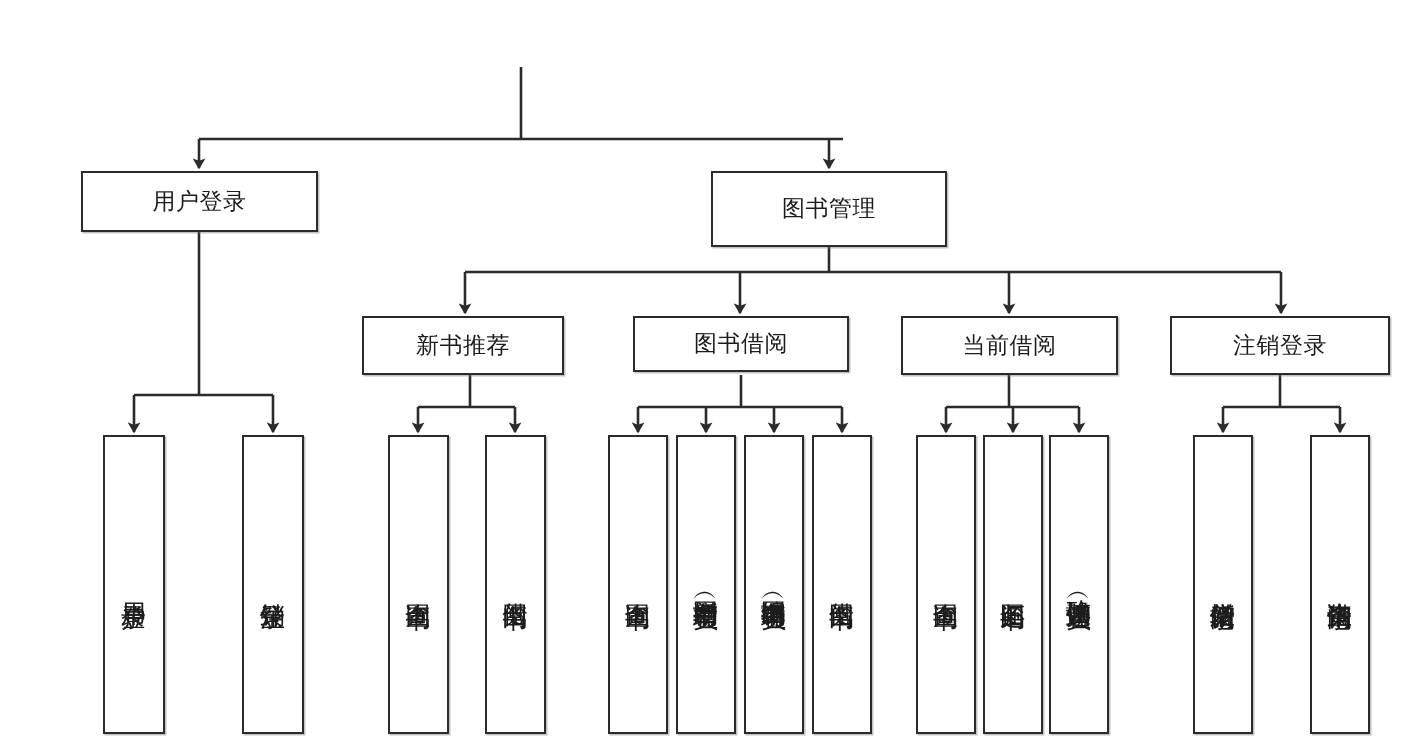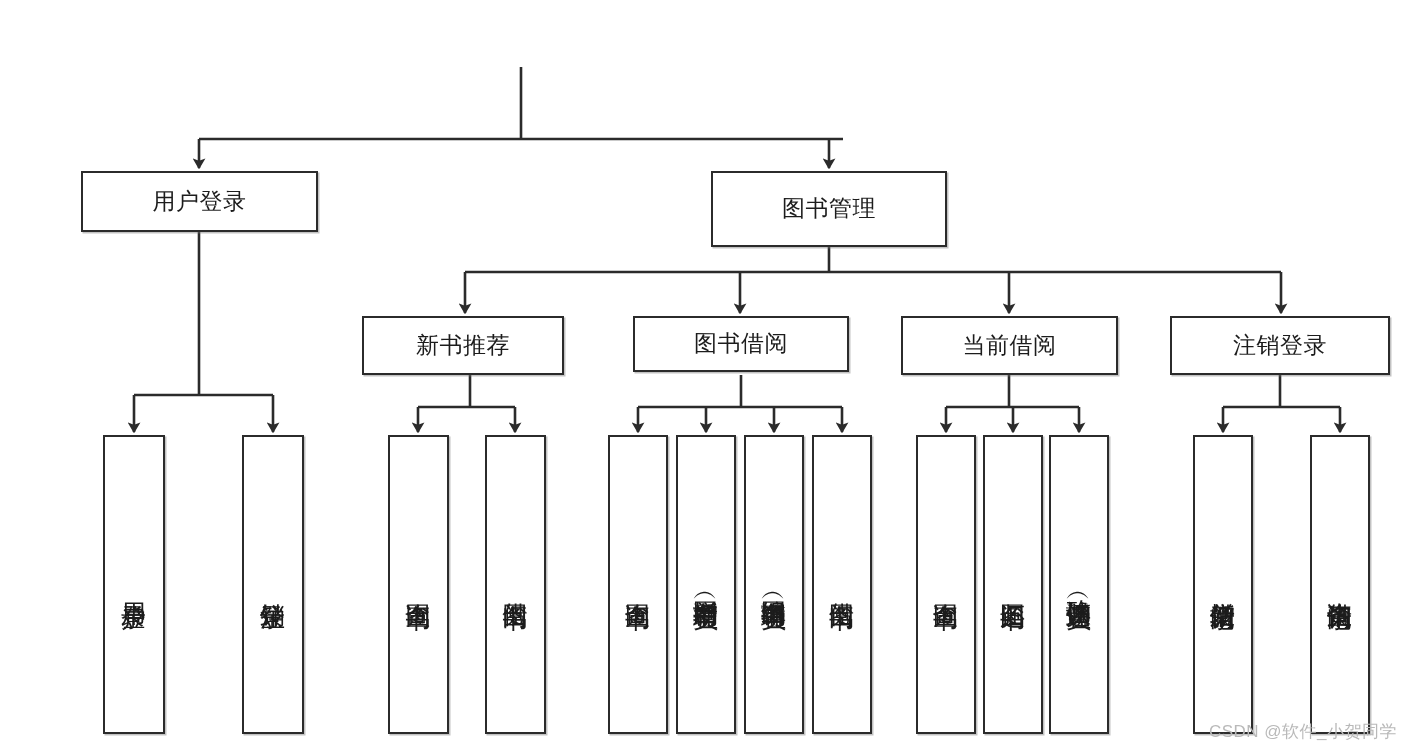--- a/index.html
+++ b/index.html
@@ -183,15 +183,14 @@
   <div class="node vert" style="left:1049px; top:435px; width:60px; height:299px;">
     <span class="node-label">确认归还（管理员）</span>
   </div>
   <div class="node vert" style="left:1193px; top:435px; width:60px; height:299px;">
     <span class="node-label">新增借阅记录</span>
   </div>
   <div class="node vert" style="left:1310px; top:435px; width:60px; height:299px;">
     <span class="node-label">查询借阅记录</span>
   </div>
 
-  <div class="watermark">CSDN @软件_小贺同学</div>
 
 </div>
 
 </body></html>

